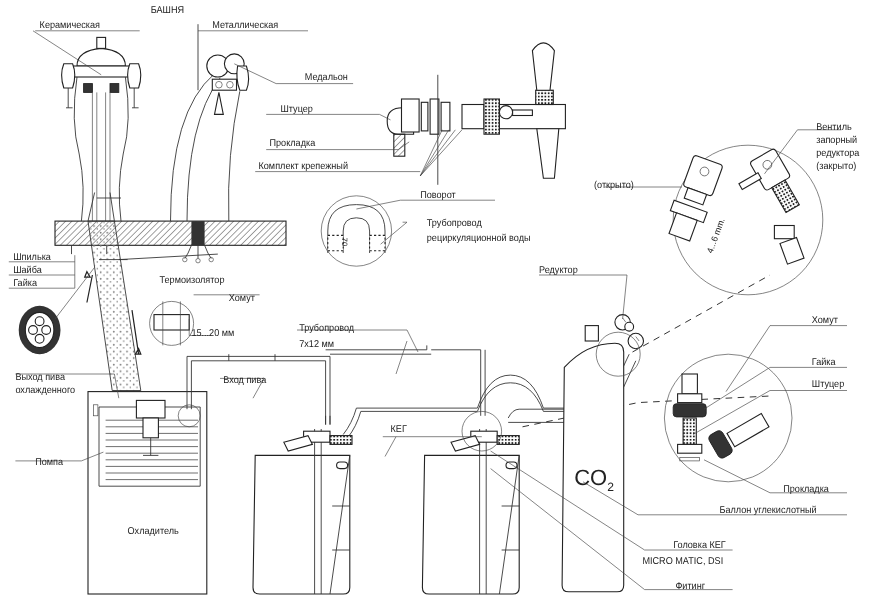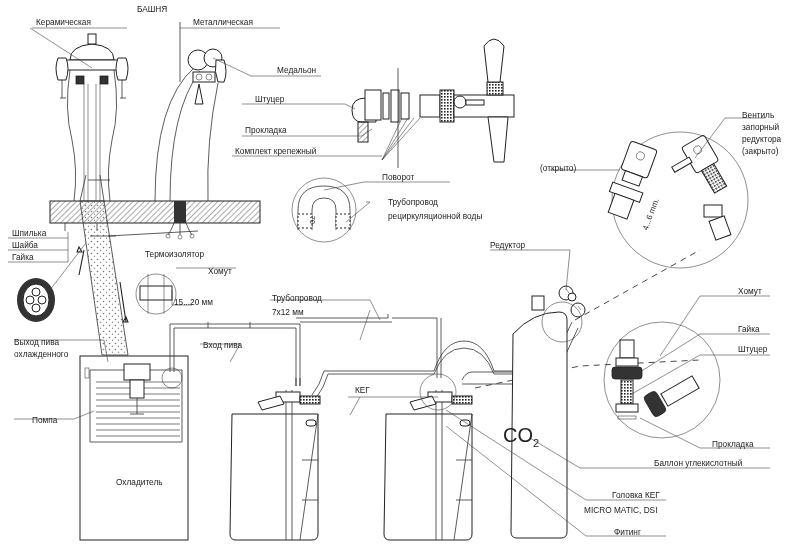--- a/index.html
+++ b/index.html
@@ -275,16 +275,16 @@
 <div class="lbl" style="left:742px;top:110px;">Вентиль</div>
 <div class="lbl" style="left:742px;top:122px;">запорный</div>
 <div class="lbl" style="left:742px;top:134px;">редуктора</div>
 <div class="lbl" style="left:742px;top:146px;">(закрыто)</div>
 <div class="lbl" style="left:640px;top:228px;font-size:8px;transform:rotate(-70deg);">4...6 mm.</div>
 <div class="lbl" style="left:738px;top:286px;">Хомут</div>
 <div class="lbl" style="left:738px;top:324px;">Гайка</div>
 <div class="lbl" style="left:738px;top:344px;">Штуцер</div>
 <div class="lbl" style="left:712px;top:439px;">Прокладка</div>
 <div class="lbl" style="left:654px;top:458px;">Баллон углекислотный</div>
-<div class="co2" style="left:503px;top:424px;"><span>CO</span><sub>2</sub></div>
+<div class="co2" style="left:522px;top:424px;"><span>CO</span><sub>2</sub></div>
 <div class="lbl" style="left:612px;top:490px;">Головка КЕГ</div>
 <div class="lbl" style="left:584px;top:505px;">MICRO MATIC, DSI</div>
 <div class="lbl" style="left:614px;top:527px;">Фитинг</div>
 
 </body></html>

